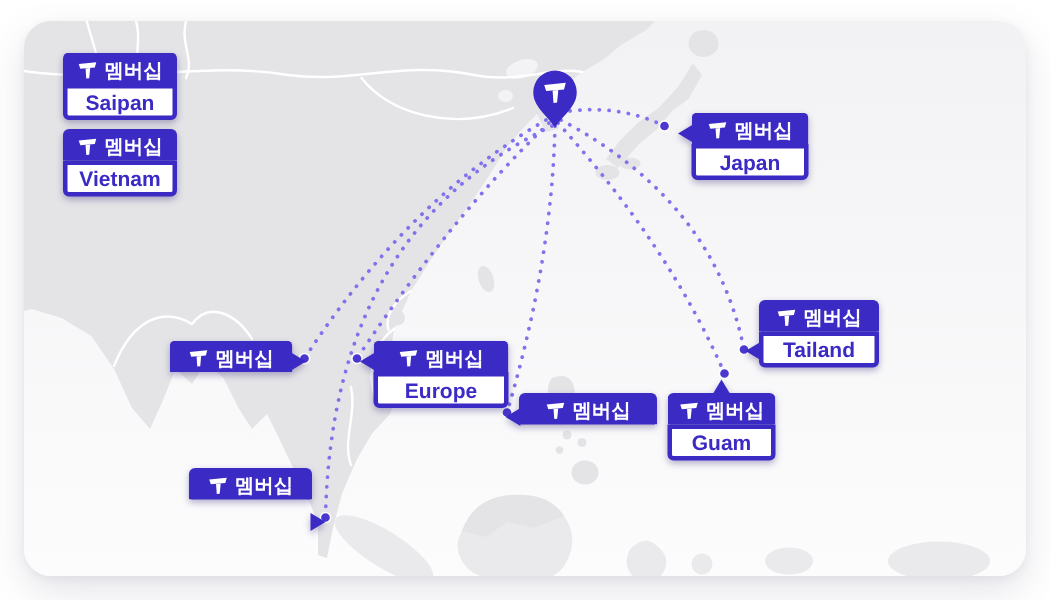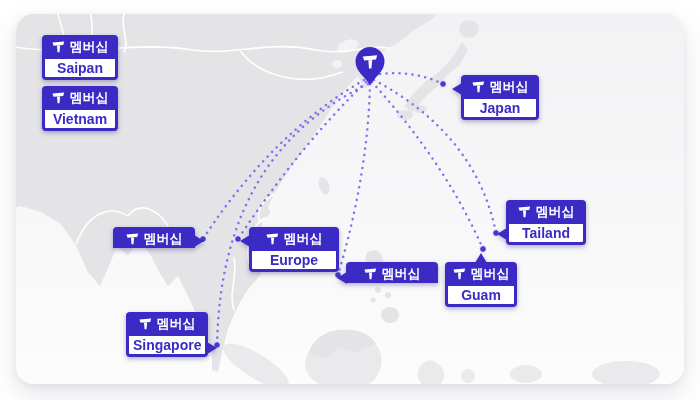--- a/index.html
+++ b/index.html
@@ -254,18 +254,17 @@
     <div class="badge pos-singapore">
       <span class="tip tip-right" style="top:30px"></span>
       <div class="rows">
         <div class="badge-top">
           <svg class="tlogo" width="13" height="12" viewBox="0 0 16 14" fill="#fff">
               <path d="M0.6 1.6 L15 0.2 L13.8 4.6 L1.9 5.6 Z"></path>
               <path d="M6.2 5.3 L10 5 L9.2 13.4 L6.8 13.6 Z"></path>
             </svg>
           <span>멤버십</span>
         </div>
-        <div class="badge-bottom">Singapore</div>
       </div>
     </div>
 
   </div>
 </div>
 
 </body></html>

